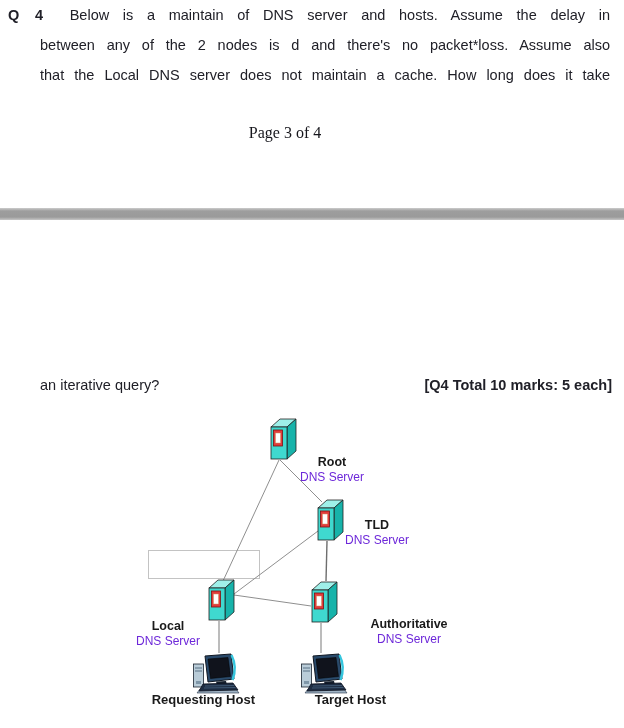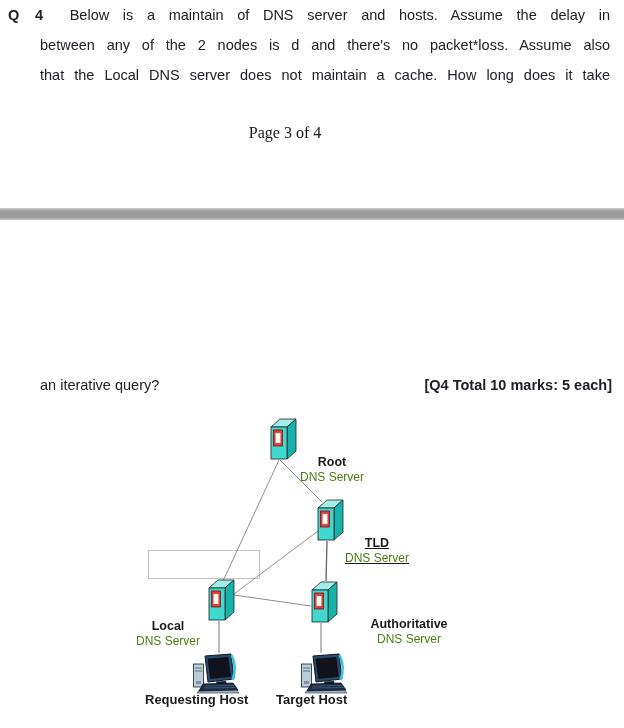--- a/index.html
+++ b/index.html
@@ -21,22 +21,22 @@
   .divider{position:absolute;left:0;top:208px;width:624px;height:12px;
         background:linear-gradient(#cccccc,#9d9d9d 25%,#9a9a9a 75%,#c6c6c6);}
 
   
   .diagram{position:absolute;left:130px;top:410px;width:360px;height:312px;}
   .diagram svg{position:absolute;left:0;top:0;}
   .ghost-box{position:absolute;left:18px;top:140px;width:110px;height:27px;
         border:1px solid #c3c3c3;background:transparent;}
   .node-label{position:absolute;text-align:center;color:#1a1a1a;}
   .node-label .nm{font-size:12.5px;font-weight:bold;line-height:15px;margin-top:33px;}
-  .node-label .sub{font-size:12px;font-weight:normal;line-height:14px;color:#4d7c0f;}
-  .host-label{position:absolute;text-align:left;font-size:13px;font-weight:600;
+  .node-label .sub{font-size:12px;font-weight:normal;line-height:14px;color:#6d28d9;}
+  .host-label{position:absolute;text-align:right;font-size:13px;font-weight:600;
         color:#1a1a1a;line-height:14px;}
   .icon{position:absolute;}
 </style>
 </head>
 <body>
 
 <div id="page">
 
   <div class="jline first" style="top:6px;">
     <b>Q 4</b>
@@ -123,21 +123,21 @@
       <polygon points="24,30.5 34,30 35,34 25,34.5" fill="#16202e"></polygon>
       <polygon points="11,33 41,32 46,39 7,40" fill="#1d2c42" stroke="#0c1220" stroke-width="0.8"></polygon>
       <line x1="13" y1="35" x2="42" y2="34.5" stroke="#46627f" stroke-width="0.8"></line>
       <line x1="12" y1="37" x2="43.5" y2="36.5" stroke="#46627f" stroke-width="0.8"></line>
     </svg>
 
     <div class="node-label" style="left:164px;top:12px;width:76px;">
       <div class="nm">Root</div>
       <div class="sub">DNS Server</div>
     </div>
-    <div class="node-label" style="left:209px;top:93px;width:76px;text-decoration:underline;">
+    <div class="node-label" style="left:209px;top:75px;width:76px;">
       <div class="nm">TLD</div>
       <div class="sub">DNS Server</div>
     </div>
     <div class="node-label" style="left:-2px;top:176px;width:80px;">
       <div class="nm">Local</div>
       <div class="sub">DNS Server</div>
     </div>
     <div class="node-label" style="left:207px;top:174px;width:96px;padding-left:24px;">
       <div class="nm">Authoritative</div>
       <div class="sub">DNS Server</div>

